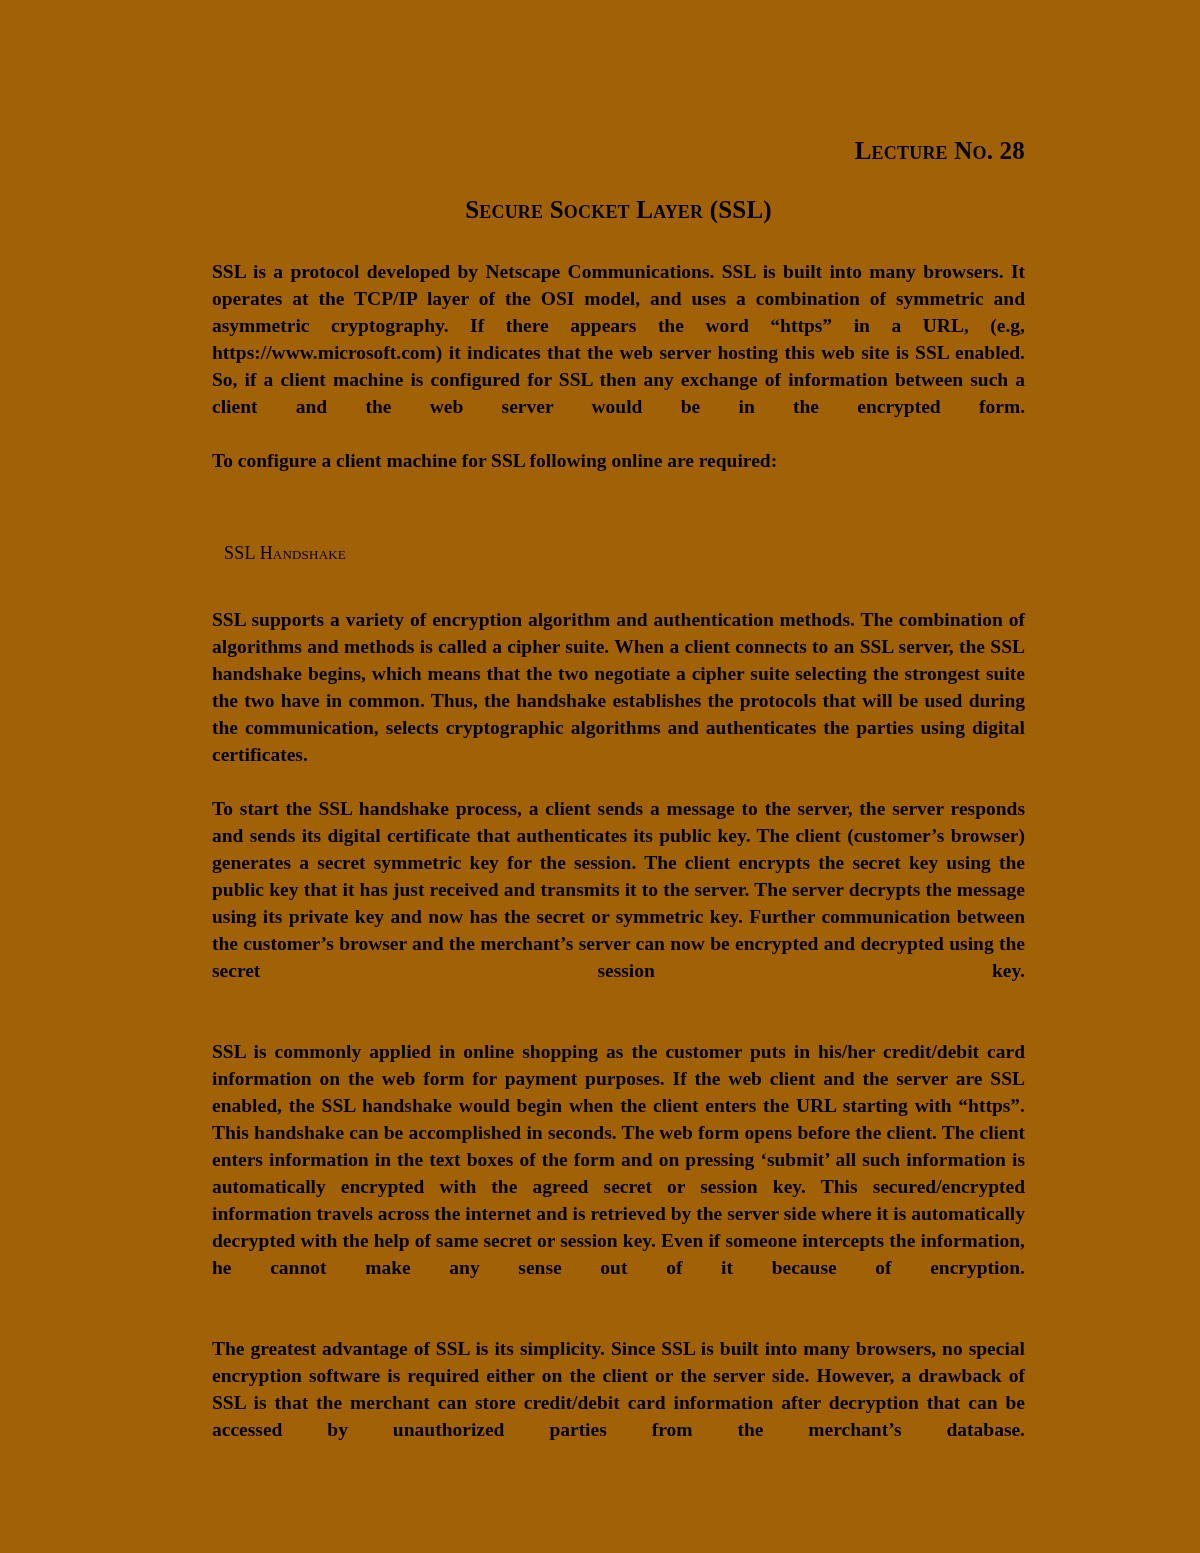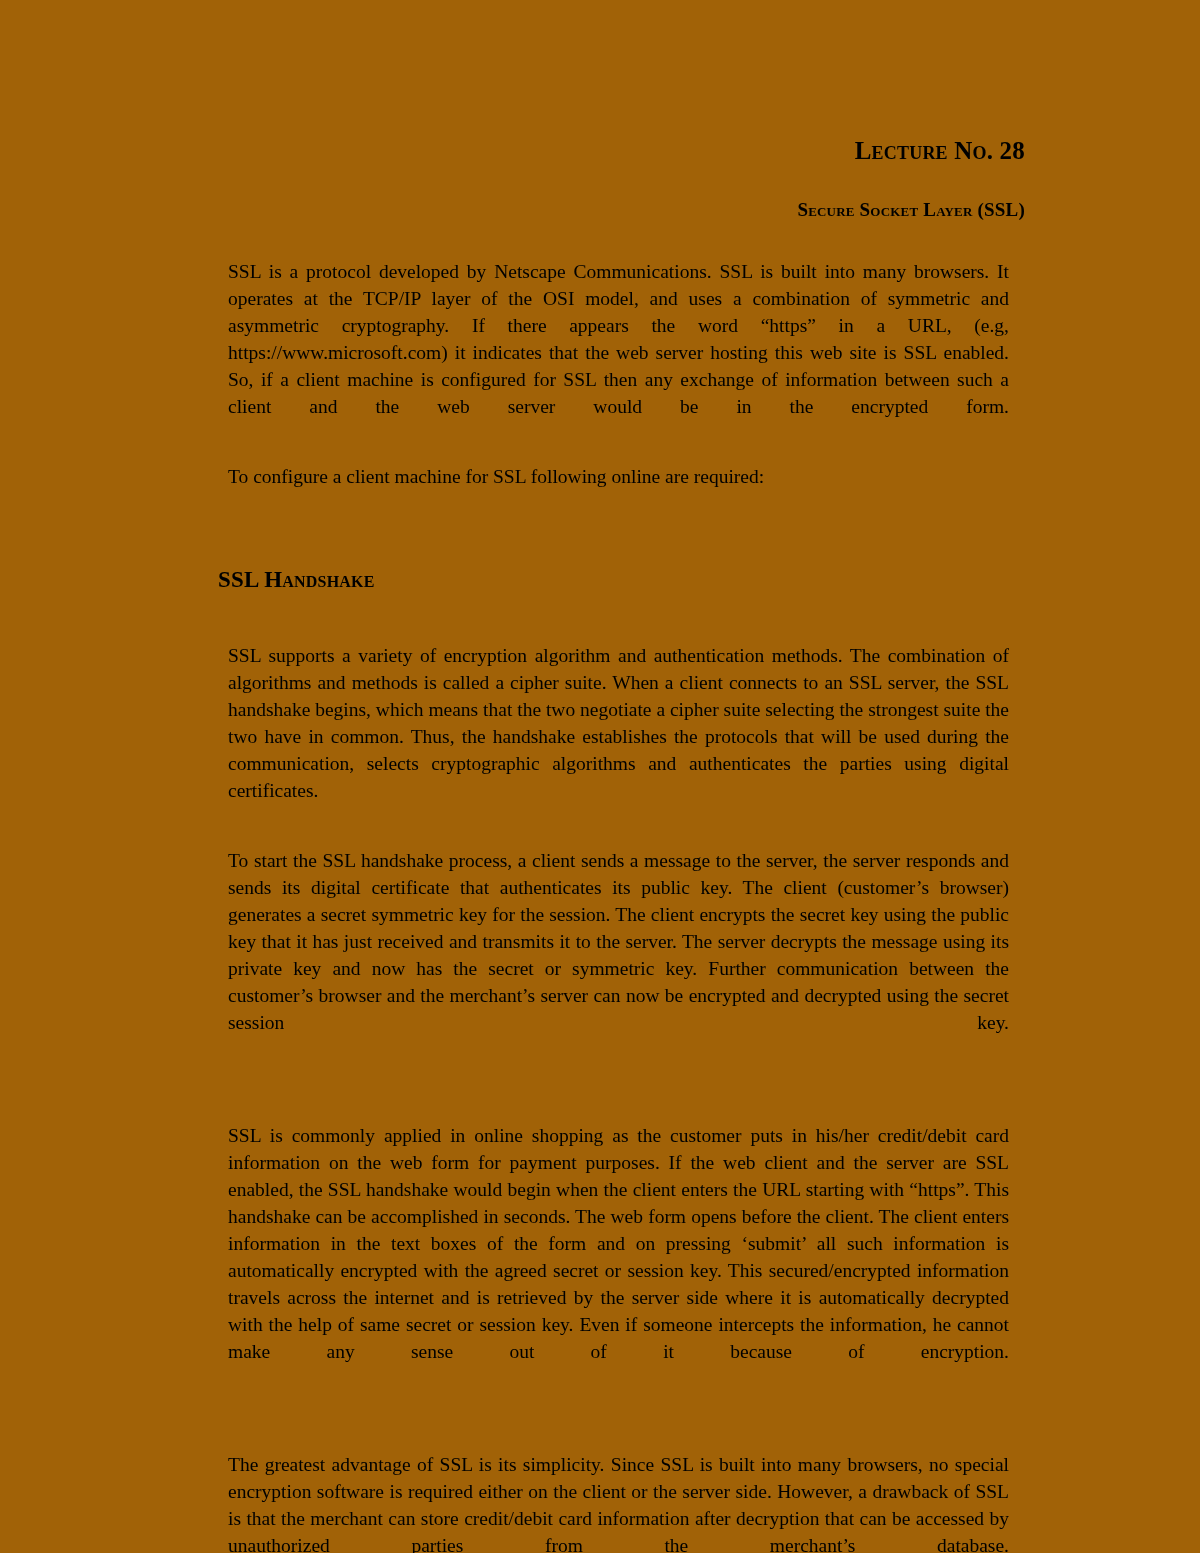--- a/index.html
+++ b/index.html
@@ -31,47 +31,48 @@
     text-align: right;
     font-size: 25px;
     font-weight: bold;
     font-variant: small-caps;
     letter-spacing: 0.2px;
     line-height: 30px;
     margin: 0 0 30px 0;
     white-space: nowrap;
   }
   .doc-title {
-    text-align: right;
-    font-size: 19px;
+    text-align: center;
+    font-size: 25px;
     font-weight: bold;
     font-variant: small-caps;
     letter-spacing: 0.2px;
     line-height: 28px;
     margin: 0 0 34px 0;
   }
   .section-heading {
     text-align: left;
-    font-size: 23px;
-    font-weight: bold;
+    font-size: 18px;
+    font-weight: normal;
     font-variant: small-caps;
     letter-spacing: 0.2px;
     line-height: 27px;
-    margin: 6px;
+    margin: 12px;
   }
 
   
   .para {
     font-size: 19.5px;
     line-height: 27px;
     text-align: justify;
     text-justify: inter-word;
-    margin: 16px;
+    margin: 0;
     -webkit-hyphens: none;
     hyphens: none;
+    font-weight: bold;
   }
   
   .para::after {
     content: "";
     display: inline-block;
     width: 100%;
   }
   .para.noafter::after { content: none; }
 
   .gap-line { height: 27px; }

